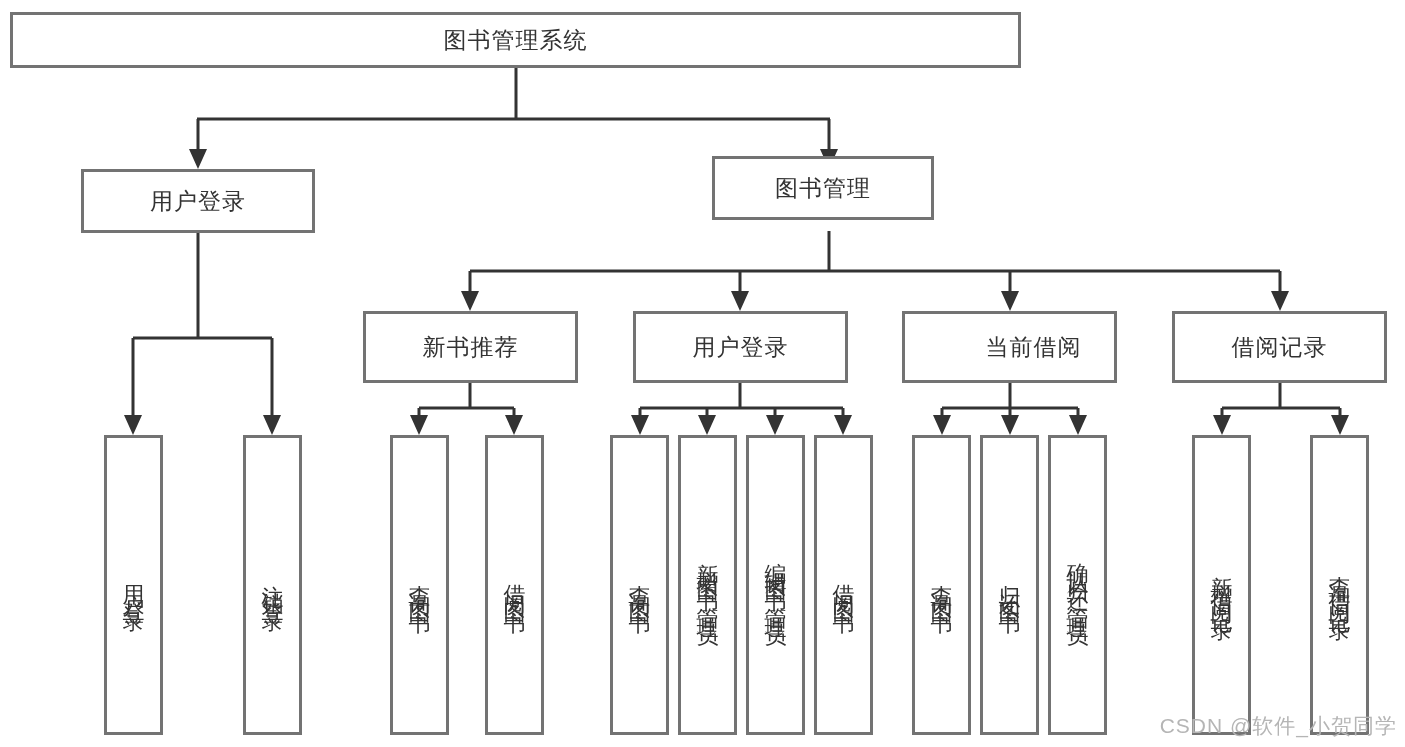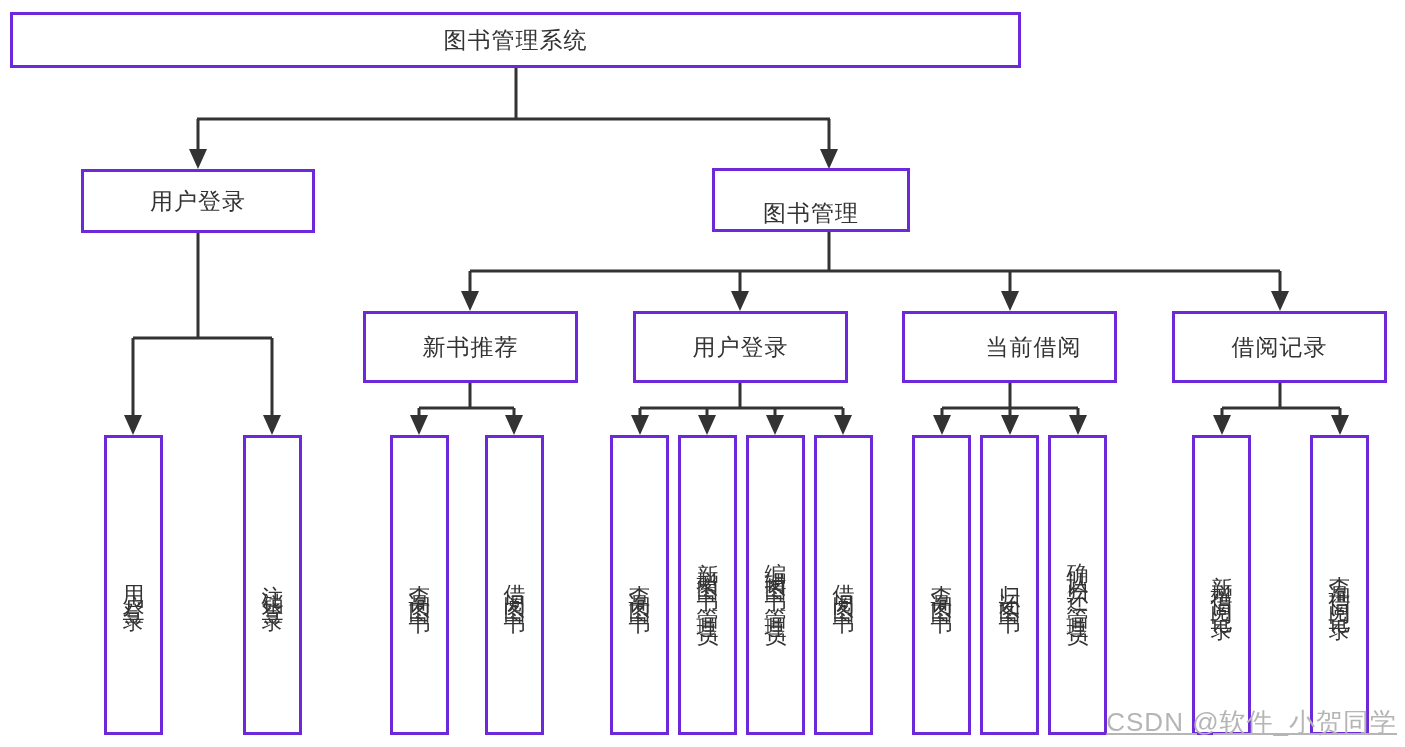--- a/index.html
+++ b/index.html
@@ -13,21 +13,21 @@
     position: relative;
     width: 1405px; height: 747px;
     background: #ffffff;
   }
   svg.wires {
     position: absolute; left: 0; top: 0;
     width: 1405px; height: 747px;
   }
   .node {
     position: absolute;
-    border: 3px solid #6d28d9;
+    border: 3px solid #737373;
     background: #ffffff;
     display: flex;
     align-items: center;
     justify-content: center;
     color: #333333;
   }
   .node.h span {
     font-size: 23px;
     letter-spacing: 1px;
     white-space: nowrap;
@@ -36,32 +36,31 @@
     writing-mode: vertical-rl;
     text-orientation: mixed;
     font-size: 22px;
     line-height: 1;
     letter-spacing: 9px;
     white-space: nowrap;
   }
   .watermark {
     position: absolute;
     right: 8px; bottom: 7px;
-    font-size: 26px;
+    font-size: 21px;
     color: #b5b5b5;
     letter-spacing: 1px;
     z-index: 10;
     white-space: nowrap;
-    text-decoration: underline;
   }
 
   
   .n-root   { left: 10px;  top: 12px;  width: 1011px; height: 56px; }
   .n-login  { left: 81px;  top: 169px; width: 234px;  height: 64px; }
-  .n-mgmt   { left: 712px; top: 168px; width: 198px;  height: 64px; align-items: flex-end; }
+  .n-mgmt   { left: 712px; top: 156px; width: 222px;  height: 64px; }
 
   .n-sec    { top: 311px; width: 215px; height: 72px; }
   .n-sec0   { left: 363px; }
   .n-sec1   { left: 633px; }
   .n-sec2   { left: 902px; padding-left: 48px; }
   .n-sec3   { left: 1172px; }
 
   .leaf     { top: 435px; width: 59px; height: 300px; }
   .lf0  { left: 104px; }
   .lf1  { left: 243px; }

